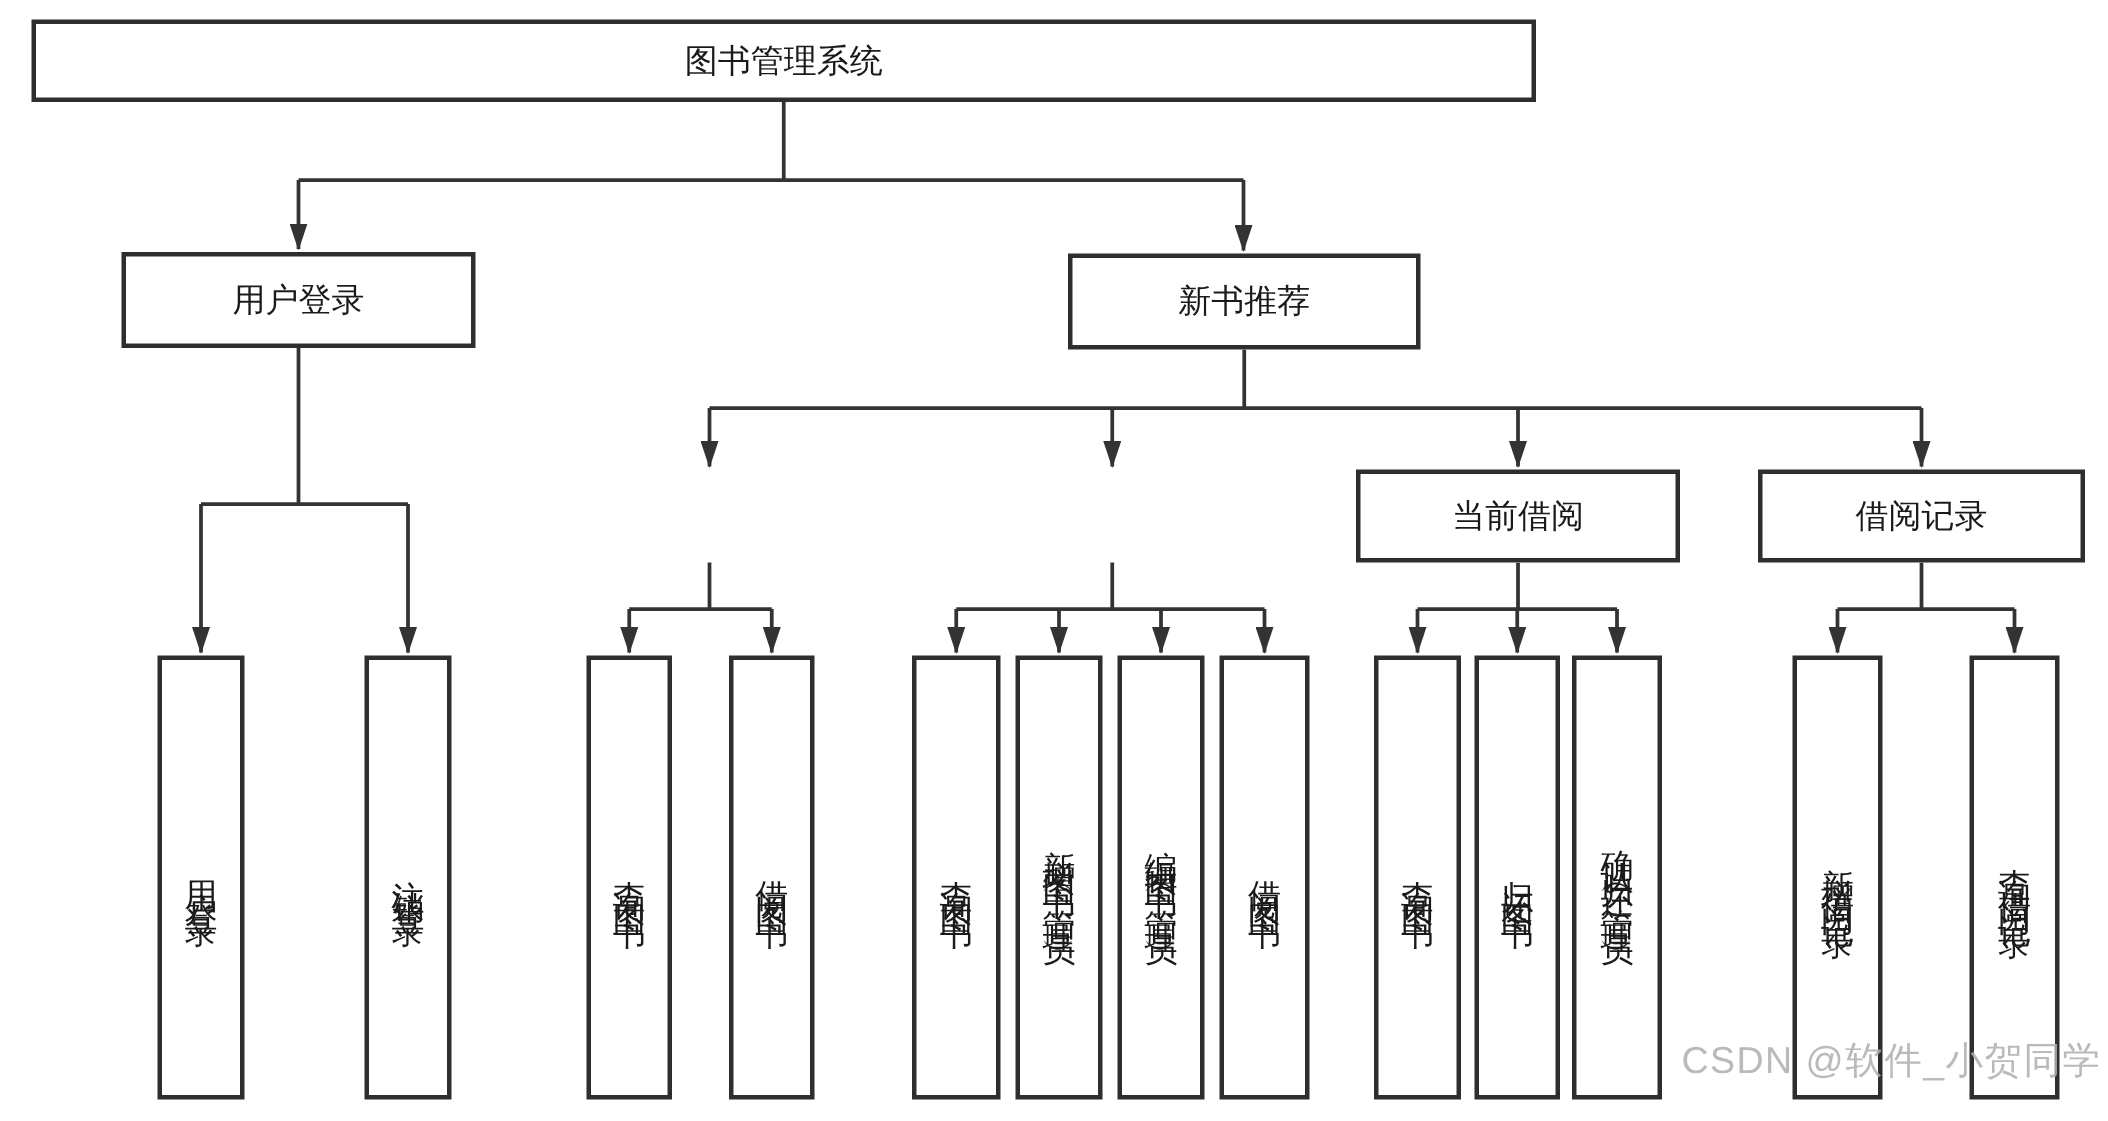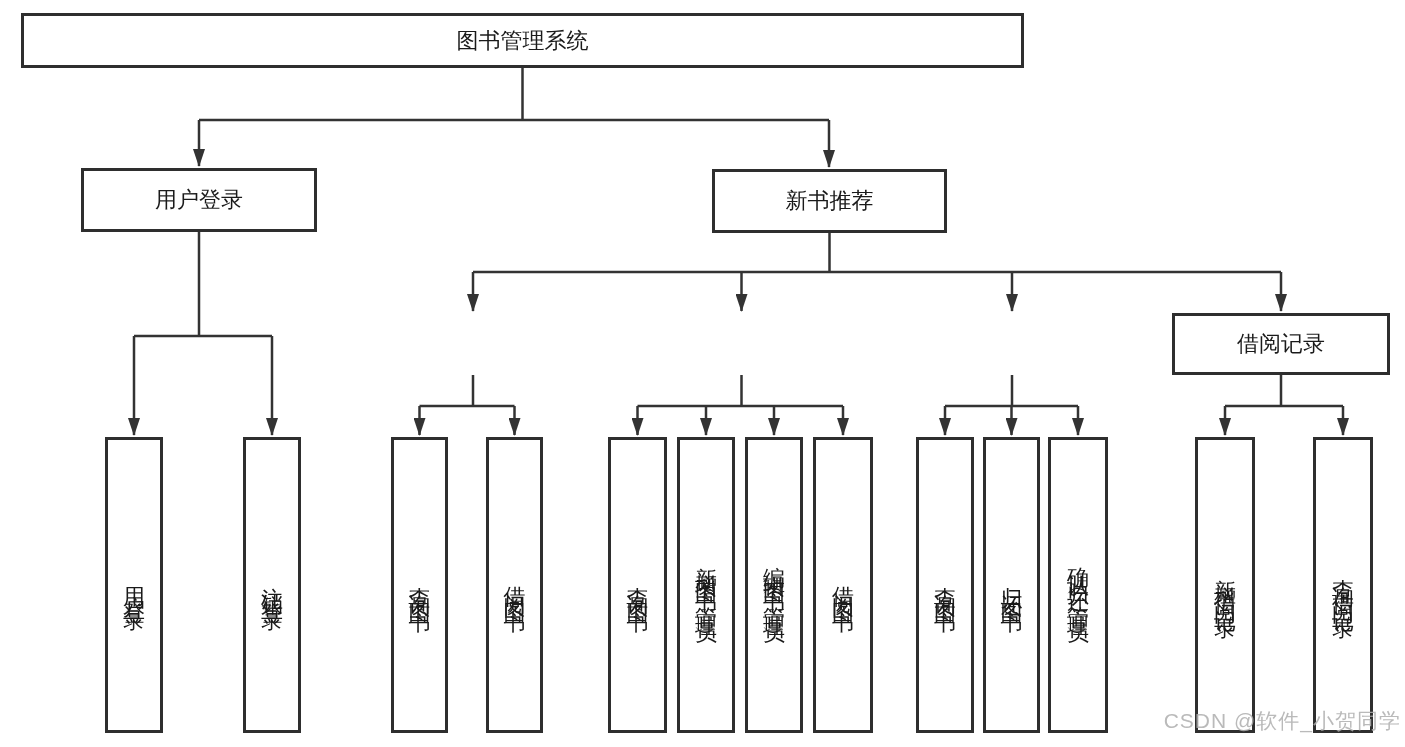--- a/index.html
+++ b/index.html
@@ -13,22 +13,22 @@
     font-size:22px;line-height:1;z-index:2;
   }
   .box span{white-space:nowrap;}
   .vbox span{
     writing-mode:vertical-rl;
     letter-spacing:8px;
     line-height:1;
   }
   svg.wires{position:absolute;left:0;top:0;z-index:1;}
   .watermark{
-    position:absolute;right:4px;bottom:12px;z-index:3;
-    font-size:21px;color:#aeaeae;opacity:0.85;letter-spacing:1px;
+    position:absolute;right:4px;bottom:24px;z-index:3;
+    font-size:25px;color:#aeaeae;opacity:0.85;letter-spacing:1px;
     font-family:"Liberation Sans", sans-serif;white-space:nowrap;
   }
 </style>
 </head>
 <body>
 
 <div class="canvas">
 
   <svg class="wires" width="1405" height="747" viewBox="0 0 1405 747">
     <defs>
@@ -75,20 +75,23 @@
     <span>图书管理系统</span>
   </div>
 
   <div class="box" style="left:81px;top:168px;width:236px;height:64px">
     <span>用户登录</span>
   </div>
   <div class="box" style="left:712px;top:169px;width:235px;height:64px">
     <span>新书推荐</span>
   </div>
 
+  <div class="box" style="left:904px;top:313px;width:216px;height:62px">
+    <span>当前借阅</span>
+  </div>
   <div class="box" style="left:1172px;top:313px;width:218px;height:62px">
     <span>借阅记录</span>
   </div>
 
   <div class="box vbox" style="left:105px;top:437px;width:58px;height:296px">
     <span>用户登录</span>
   </div>
   <div class="box vbox" style="left:243px;top:437px;width:58px;height:296px">
     <span>注销登录</span>
   </div>

